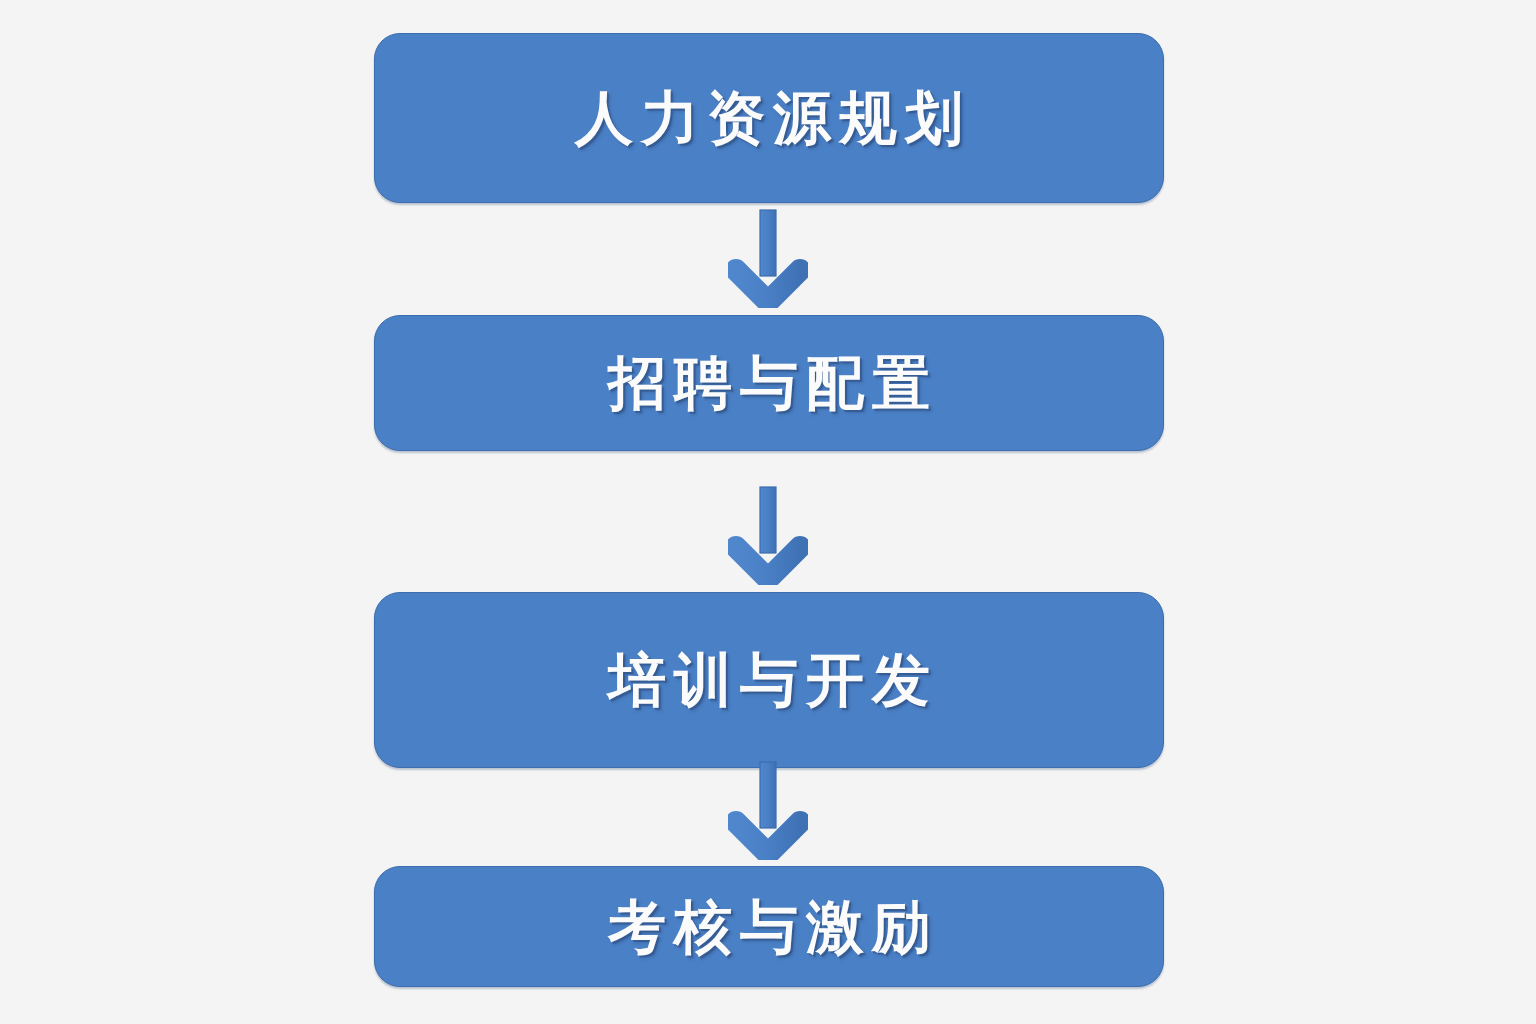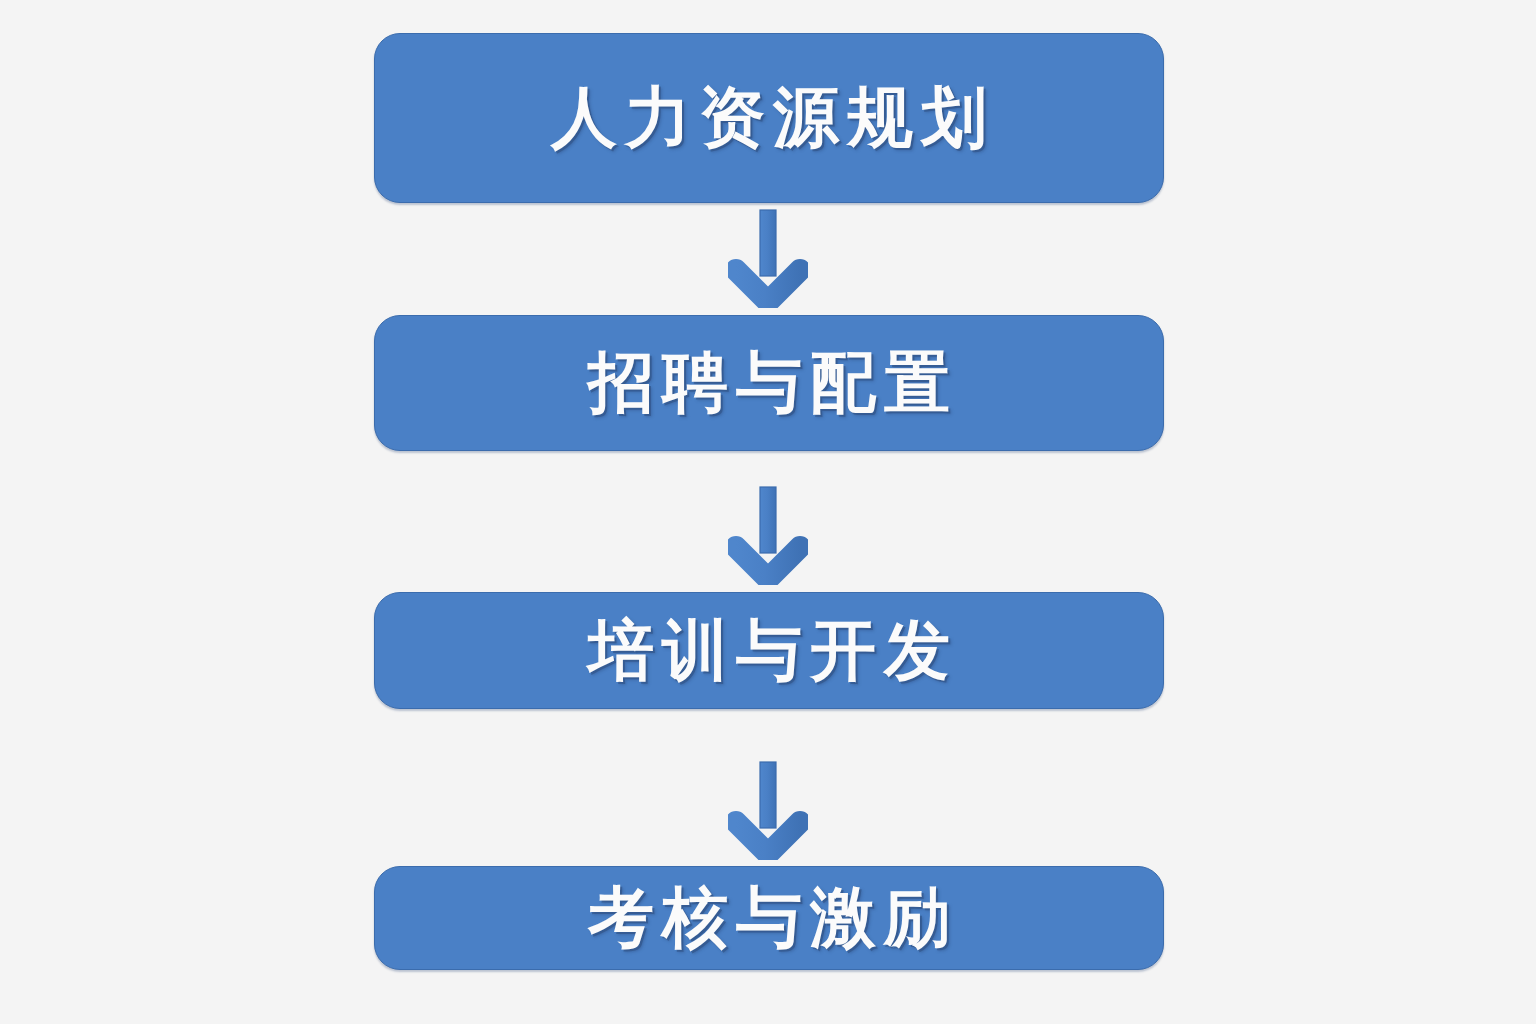--- a/index.html
+++ b/index.html
@@ -33,37 +33,37 @@
     border: 1px solid #3b6cad;
     box-shadow: 0 2px 2px rgba(40, 70, 120, 0.28);
     display: flex;
     align-items: center;
     justify-content: center;
     overflow: hidden;
   }
 
   .flow-box-label {
     color: #fbfbfb;
-    font-size: 66px;
+    font-size: 58px;
     font-weight: bold;
     letter-spacing: 8px;
     text-indent: 8px;
     line-height: 1;
     white-space: nowrap;
     text-shadow:
        2px 2px 0 rgba(45, 78, 128, 0.55),
        3px 3px 3px rgba(40, 70, 120, 0.35);
     font-family: "DejaVu Sans", "Liberation Sans", sans-serif;
   }
 
   
   #box-1 { top: 33px;  height: 170px; }
   #box-2 { top: 315px; height: 136px; }
-  #box-3 { top: 592px; height: 117px; }
-  #box-4 { top: 866px; height: 104px; }
+  #box-3 { top: 592px; height: 176px; }
+  #box-4 { top: 866px; height: 121px; }
 
   
   .flow-arrow {
     position: absolute;
     left: 728px;
     width: 80px;
     height: 100px;
     pointer-events: none;
   }
   #arrow-1 { top: 208px; }

